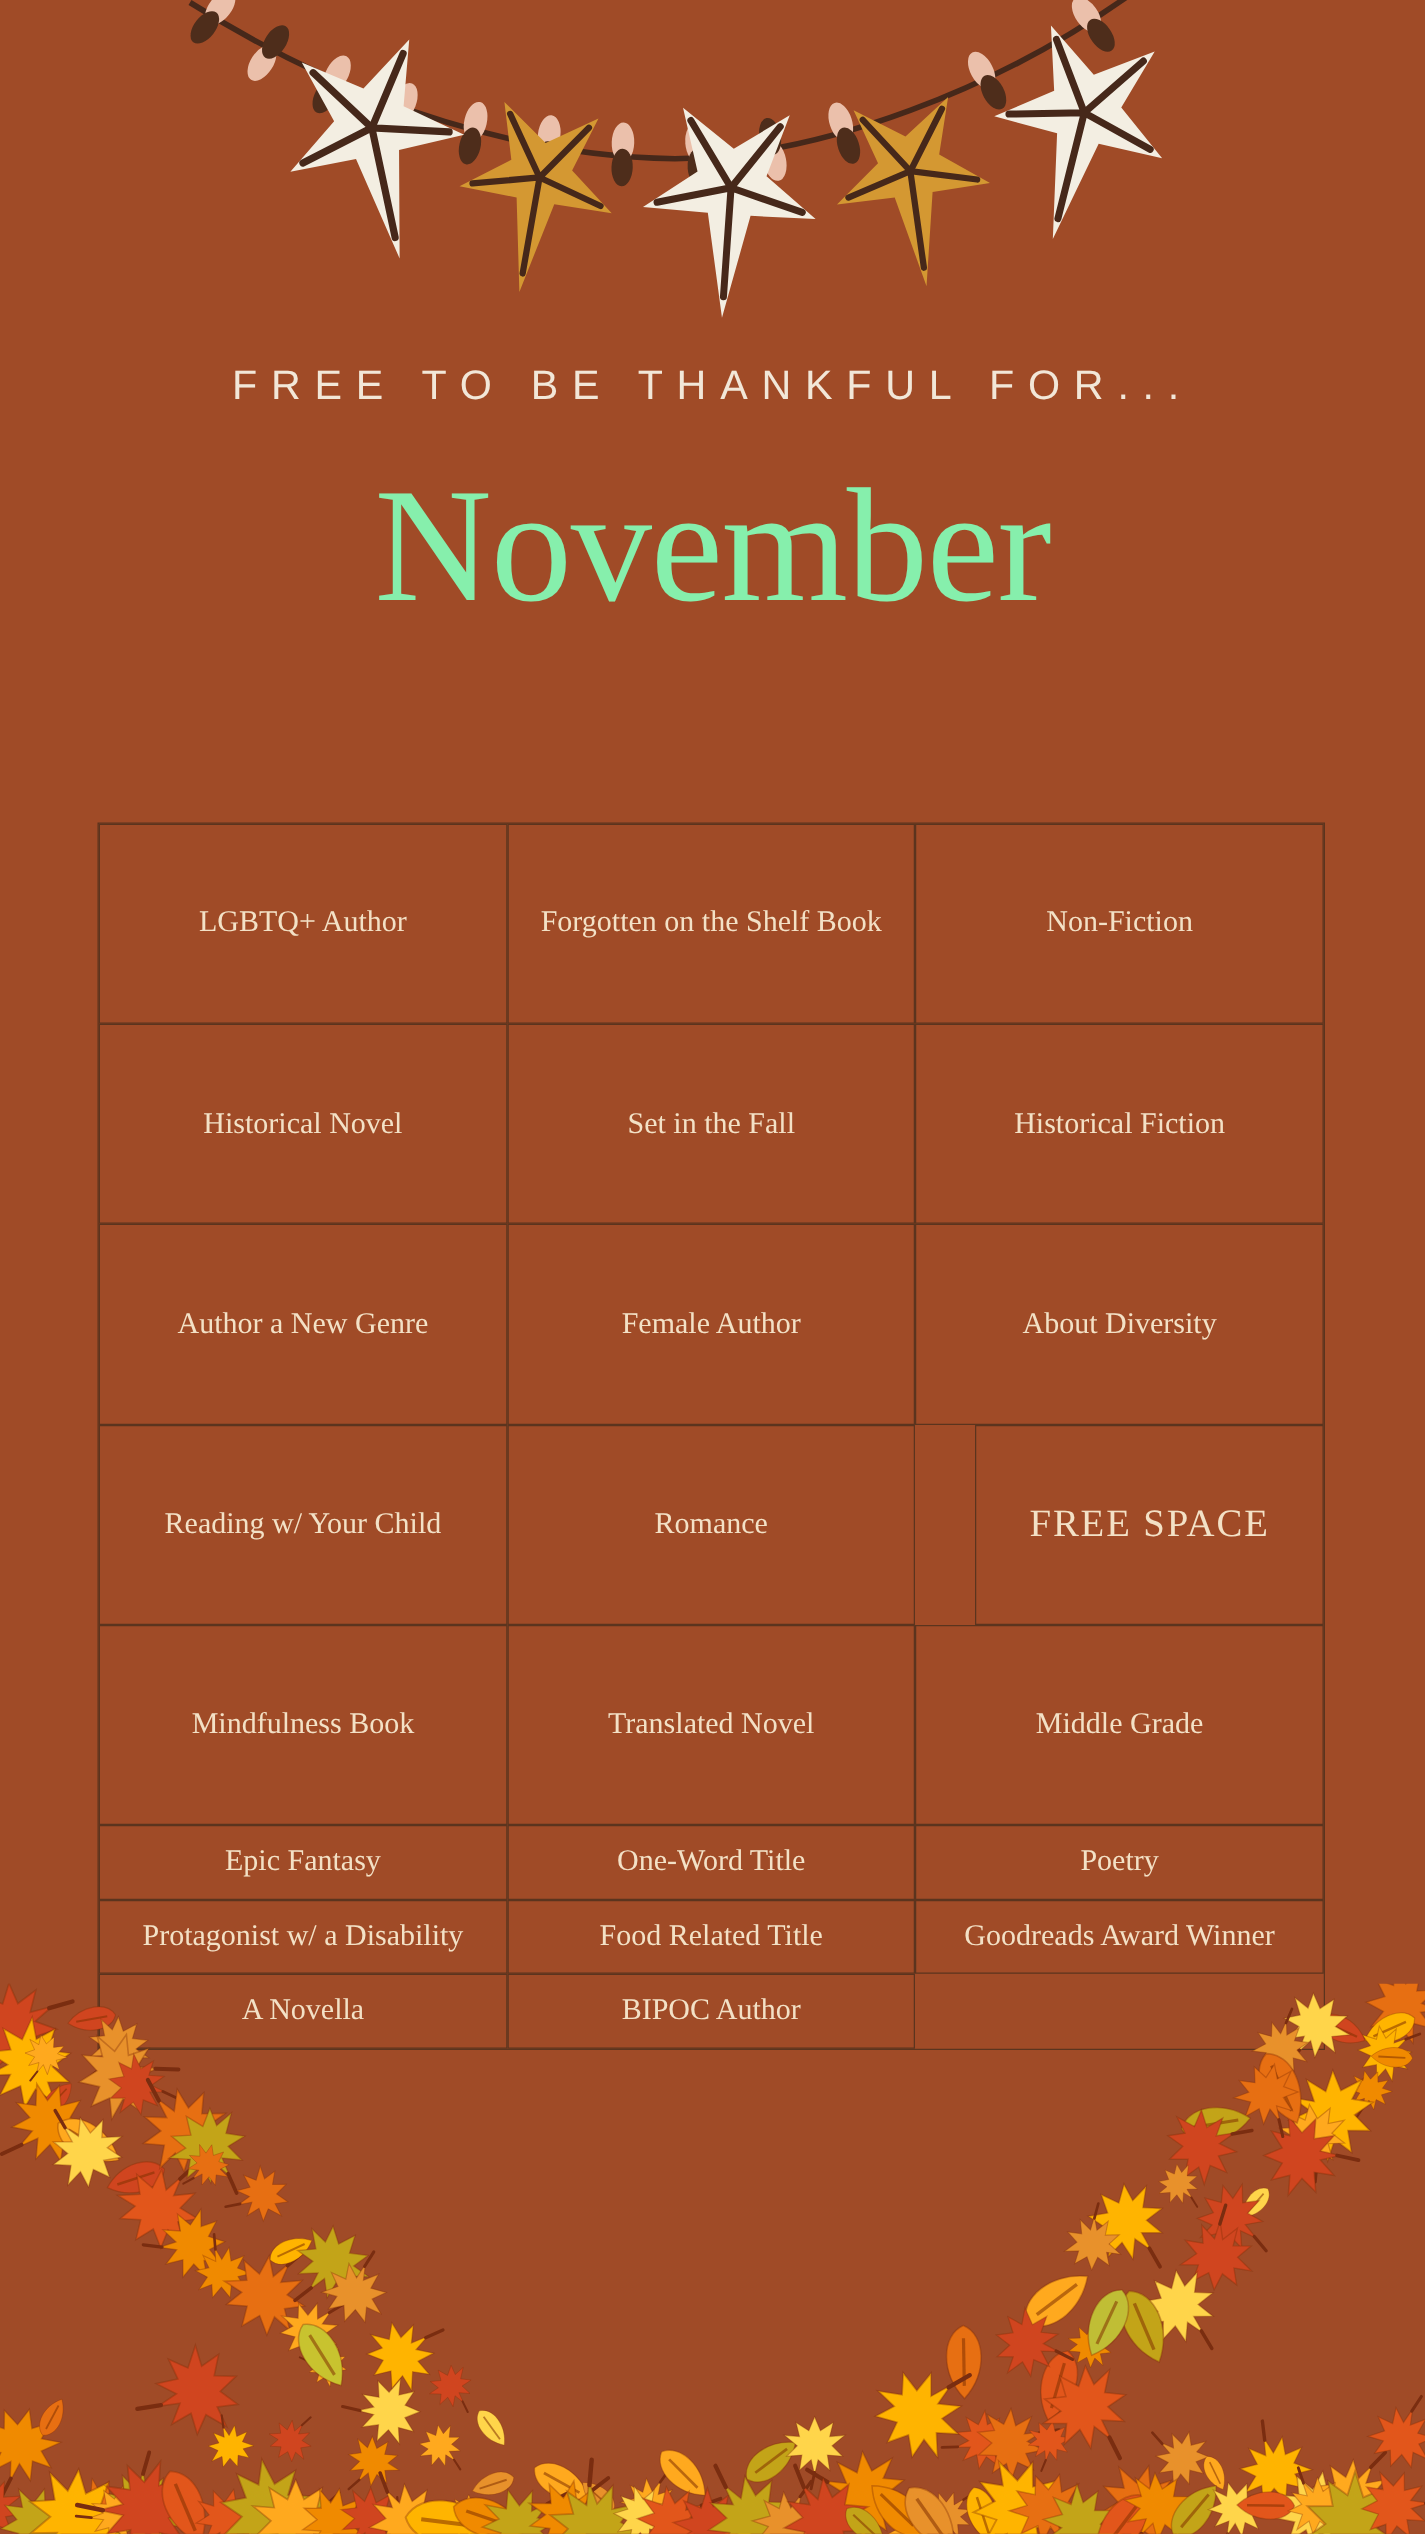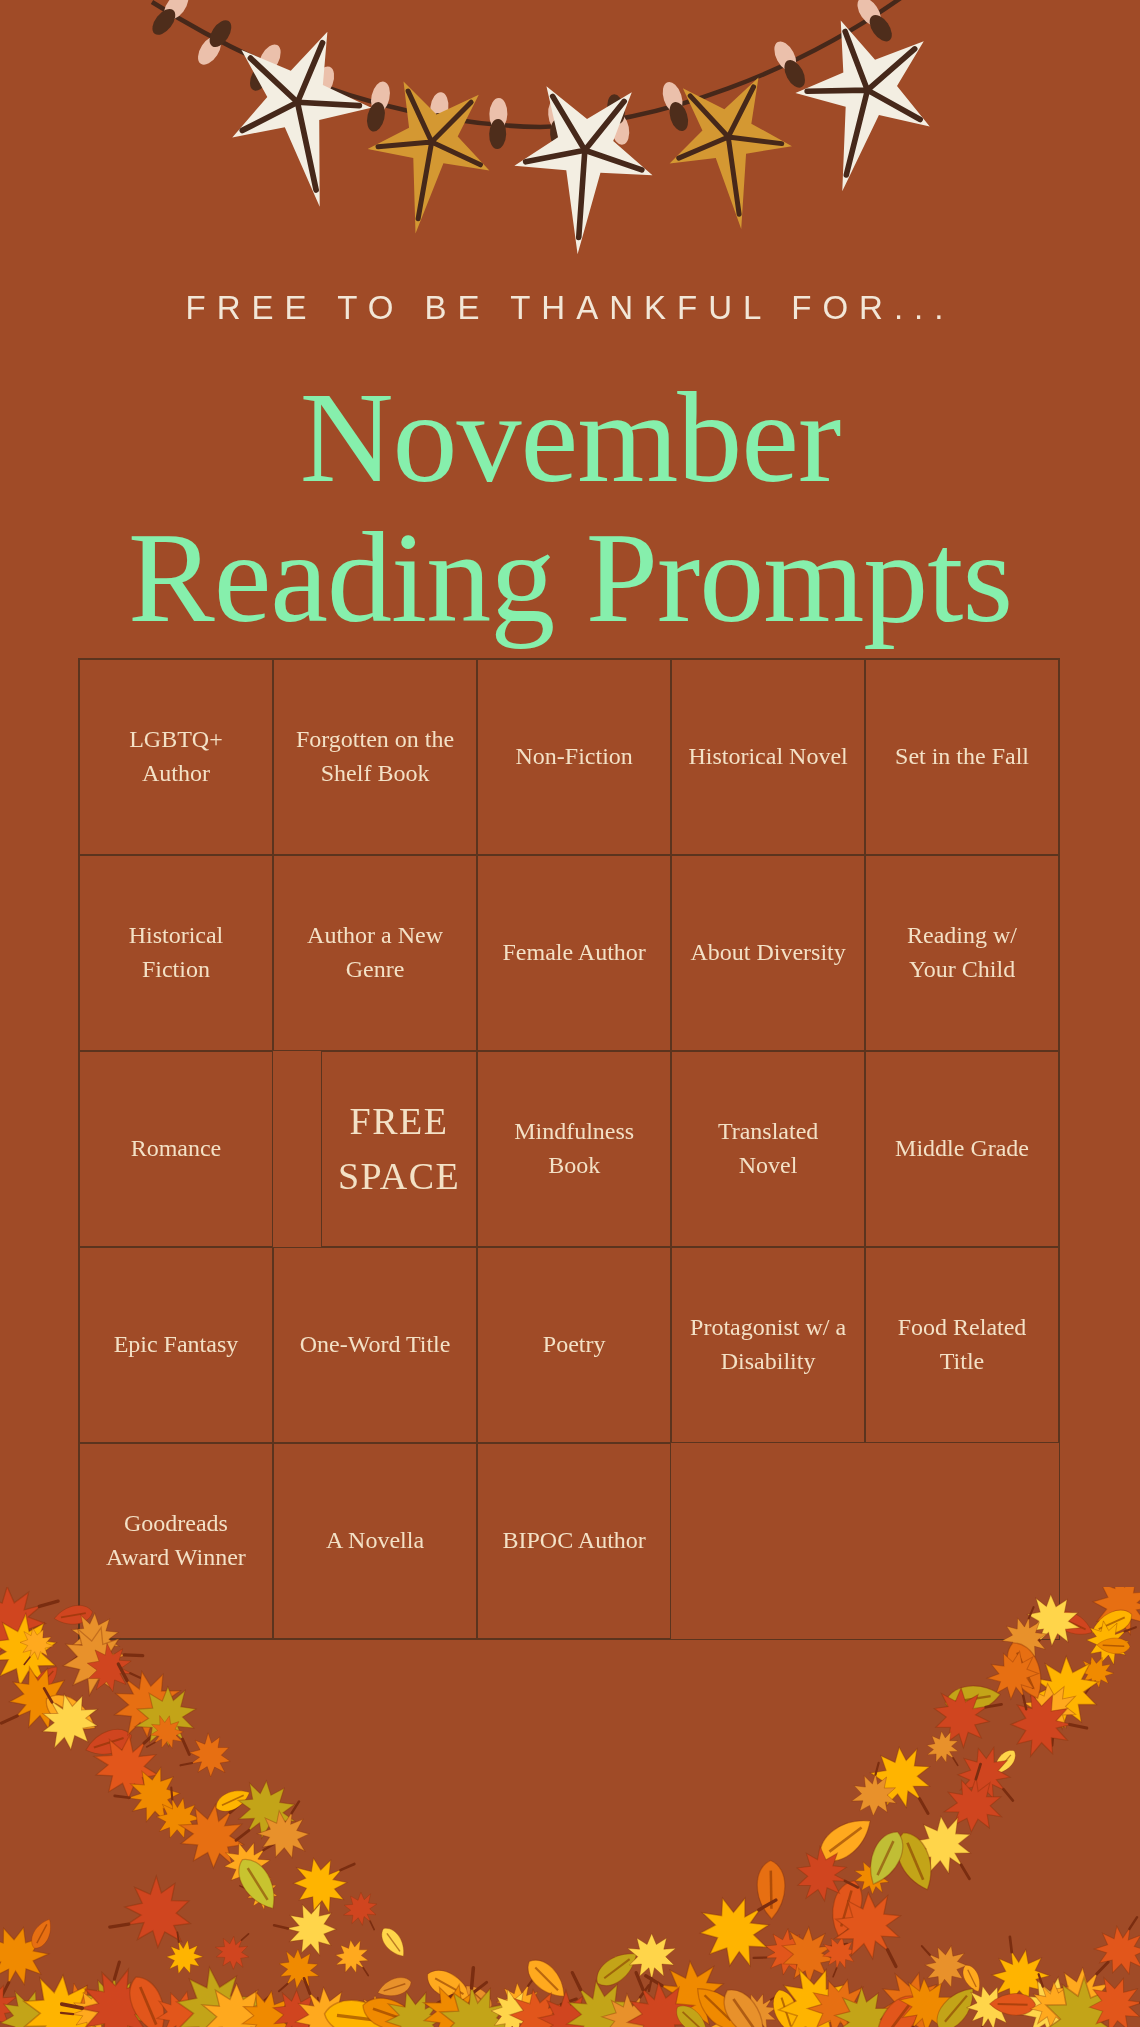--- a/index.html
+++ b/index.html
@@ -18,31 +18,31 @@
   }
   .title{
     position:absolute;top:367px;left:0;width:100%;
     text-align:center;
     font-size:130px;line-height:140px;
     color:#86efac;
     letter-spacing:-1px;
   }
   .grid{
     position:absolute;left:78px;top:658px;width:982px;height:982px;
-    display:grid;grid-template-columns:repeat(5,1fr);grid-template-rows:repeat(5,1fr);
+    display:grid;grid-template-columns:repeat(3,1fr);grid-template-rows:repeat(5,1fr);
     border:1.5px solid #5B341E;box-sizing:border-box;
   }
   .cell{
     border:1.5px solid #5B341E;box-sizing:border-box;
     display:flex;align-items:center;justify-content:center;
     text-align:center;padding:12px 16px;
     font-size:24px;line-height:1.4;
     color:#F3E1C6;
   }
-  .cell.free{font-size:38px;letter-spacing:1.5px;line-height:1.45;margin-left:48px;}
+  .cell.free{font-size:31px;letter-spacing:1.5px;line-height:1.45;margin-left:48px;}
   .leaves-bottom{position:absolute;left:0;bottom:0;pointer-events:none;}
 </style>
 </head>
 <body>
 
 <svg class="garland" width="1140" height="265" viewBox="0 0 1140 265">
   <defs>
     <symbol id="garland-leaf" overflow="visible">
       <path d="M0,95 L-15.3,21 L-61.8,20.1 L-24.7,-8 L-38.2,-52.6 L0,-26 L38.2,-52.6 L24.7,-8 L61.8,20.1 L15.3,21 Z" stroke="none"></path>
       <path d="M0,80 L0,2 M-52,16 L0,2 M52,16 L0,2 M-32,-44 L0,2 M32,-44 L0,2" fill="none" stroke="#46281A" stroke-width="5" stroke-linecap="round"></path>
@@ -115,21 +115,20 @@
     <g transform="translate(868,88) rotate(14) scale(1.12)">
         <use href="#garland-leaf" fill="#F3EEE2"></use>
       </g>
   </g>
 </svg>
 
 <div class="subtitle">FREE TO BE THANKFUL FOR...</div>
 
 <div class="title">
   <div>November</div>
-  <div>Reading Prompts</div>
 </div>
 
 <div class="grid" id="bingo-grid">
     <div class="cell">LGBTQ+ Author</div>
     <div class="cell">Forgotten on the Shelf Book</div>
     <div class="cell">Non-Fiction</div>
     <div class="cell">Historical Novel</div>
     <div class="cell">Set in the Fall</div>
     <div class="cell">Historical Fiction</div>
     <div class="cell">Author a New Genre</div>

